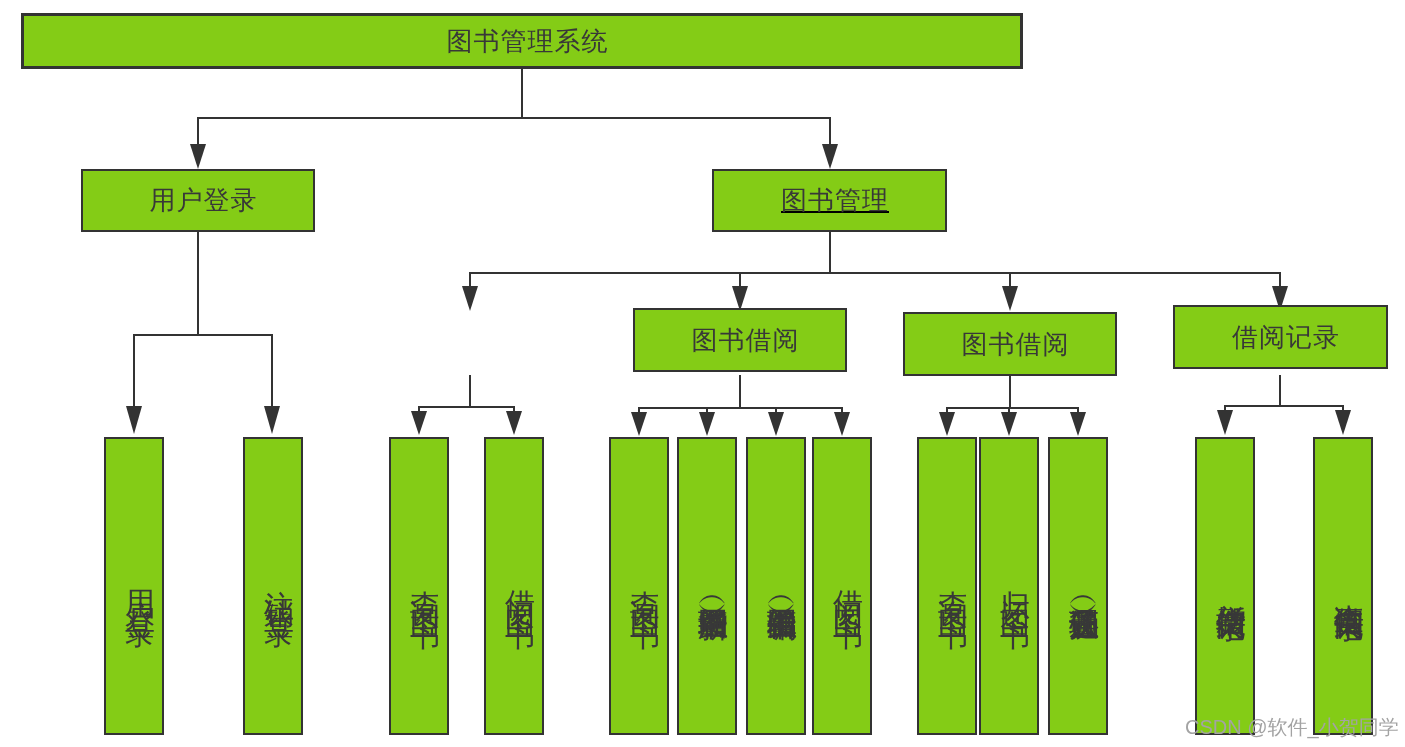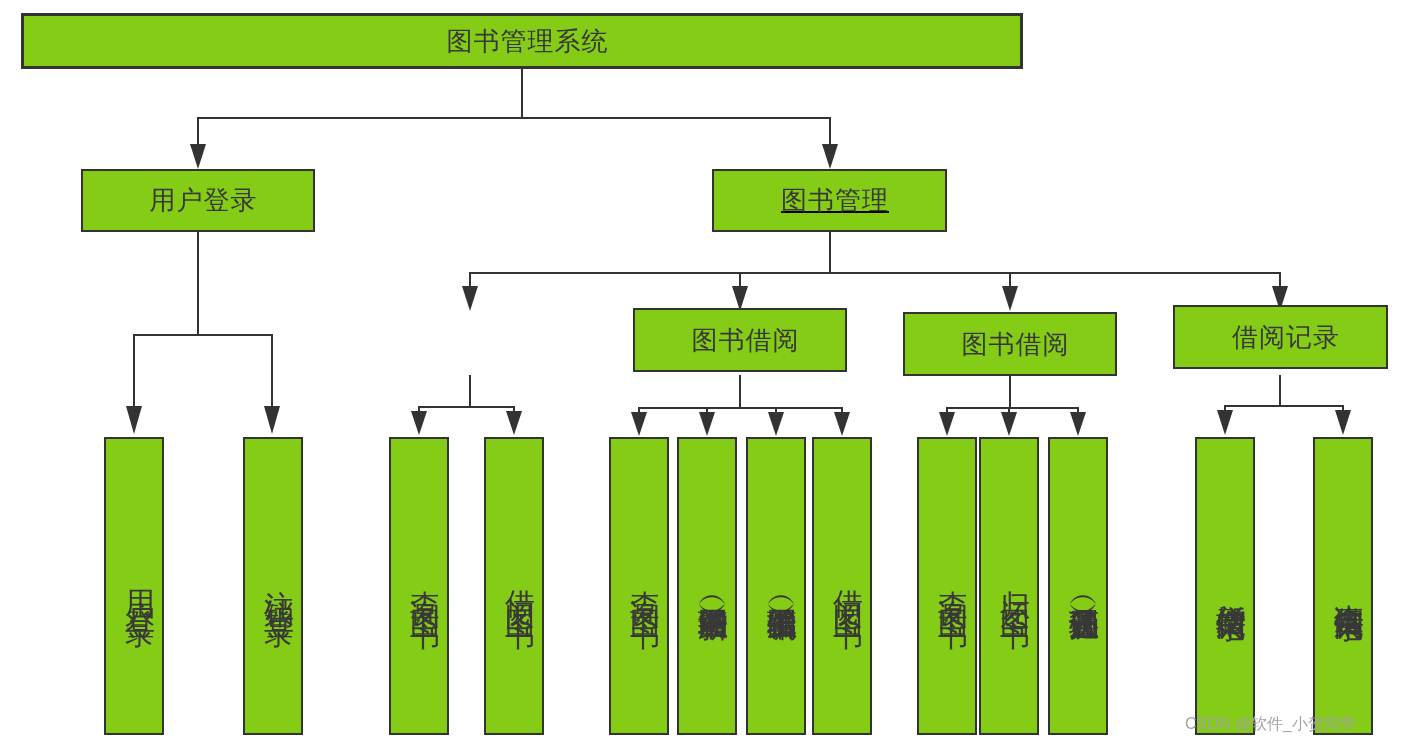--- a/index.html
+++ b/index.html
@@ -42,21 +42,21 @@
     text-orientation: mixed;
     font-size: 30px;
   }
   .sp4 { letter-spacing: 10px; }
   .sp6 { letter-spacing: 2px; }
   .sp9 { letter-spacing: 0px; }
   .watermark {
     position: absolute;
     left: 1185px;
     top: 714px;
-    font-size: 16px;
+    font-size: 20px;
     color: #a3a3a3;
     z-index: 5;
     white-space: nowrap;
   }
 </style>
 </head>
 <body>
 
 <div class="stage">
 

